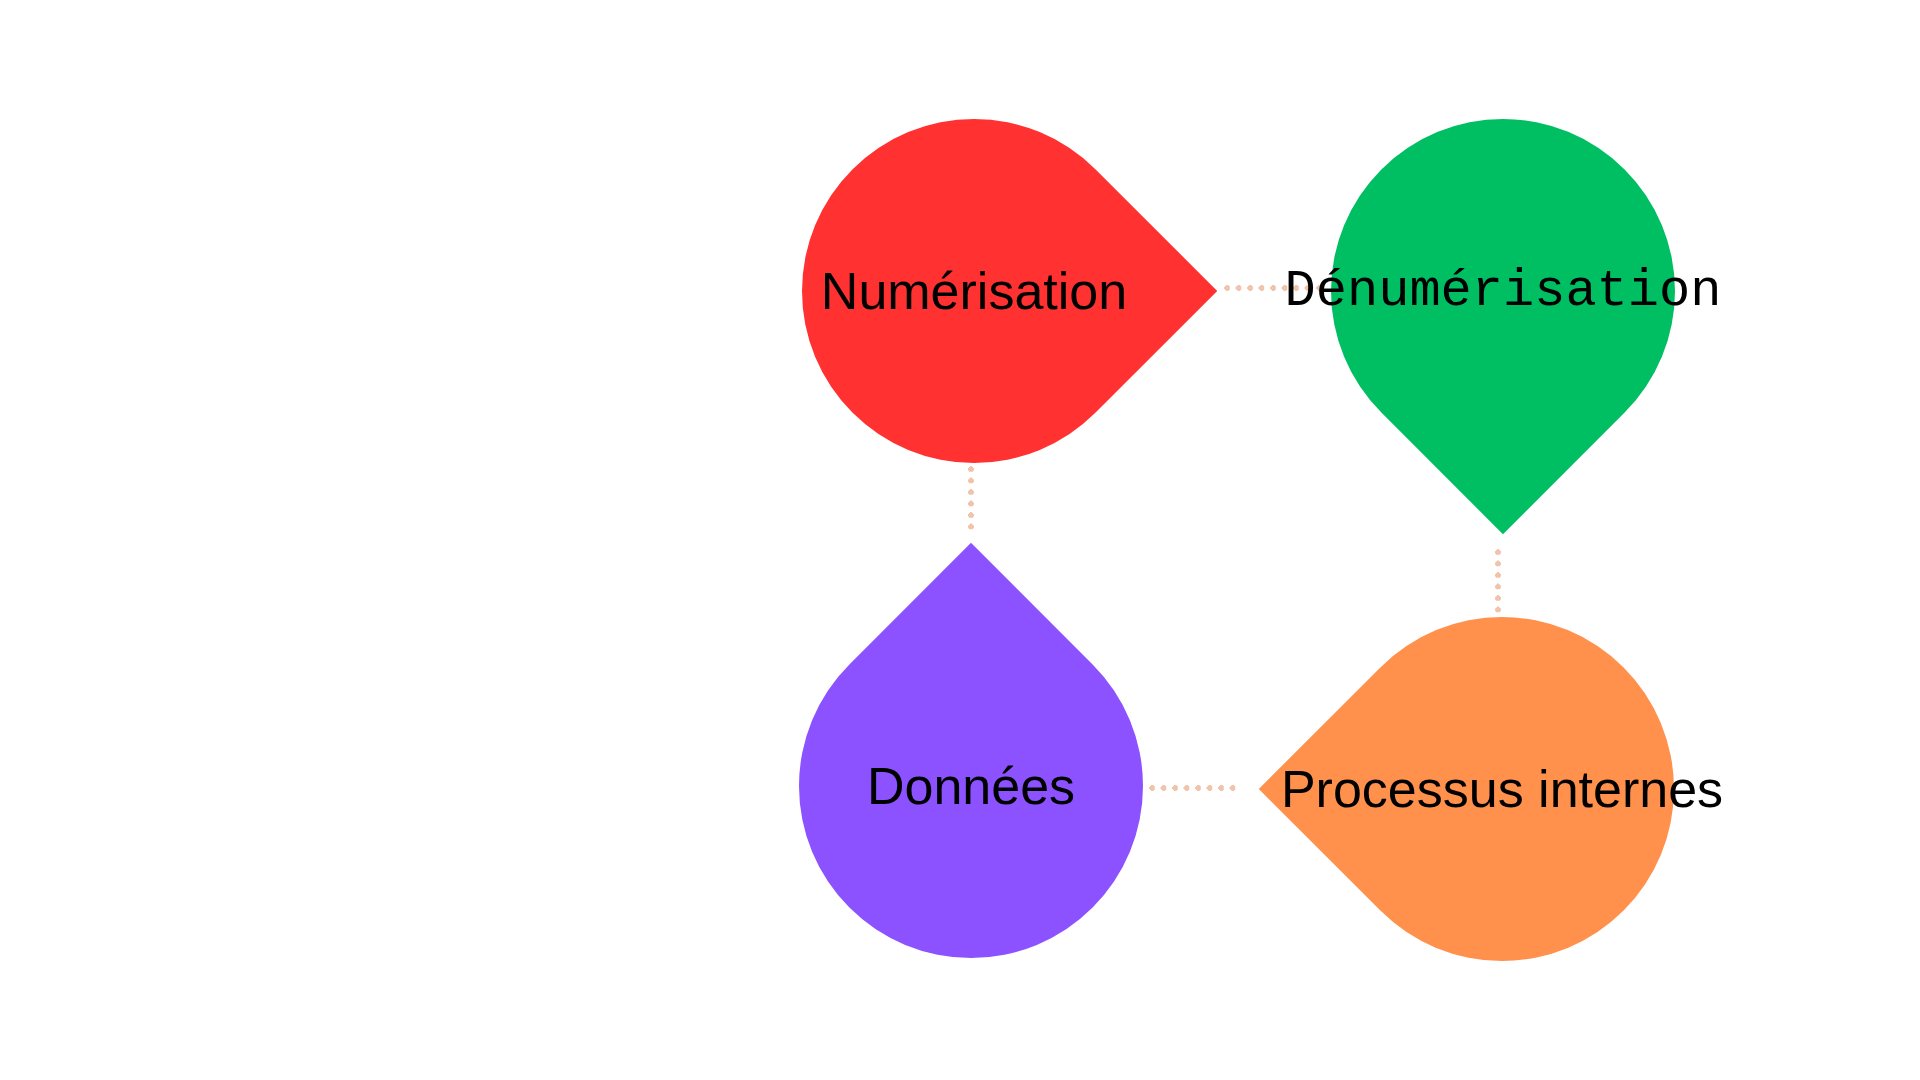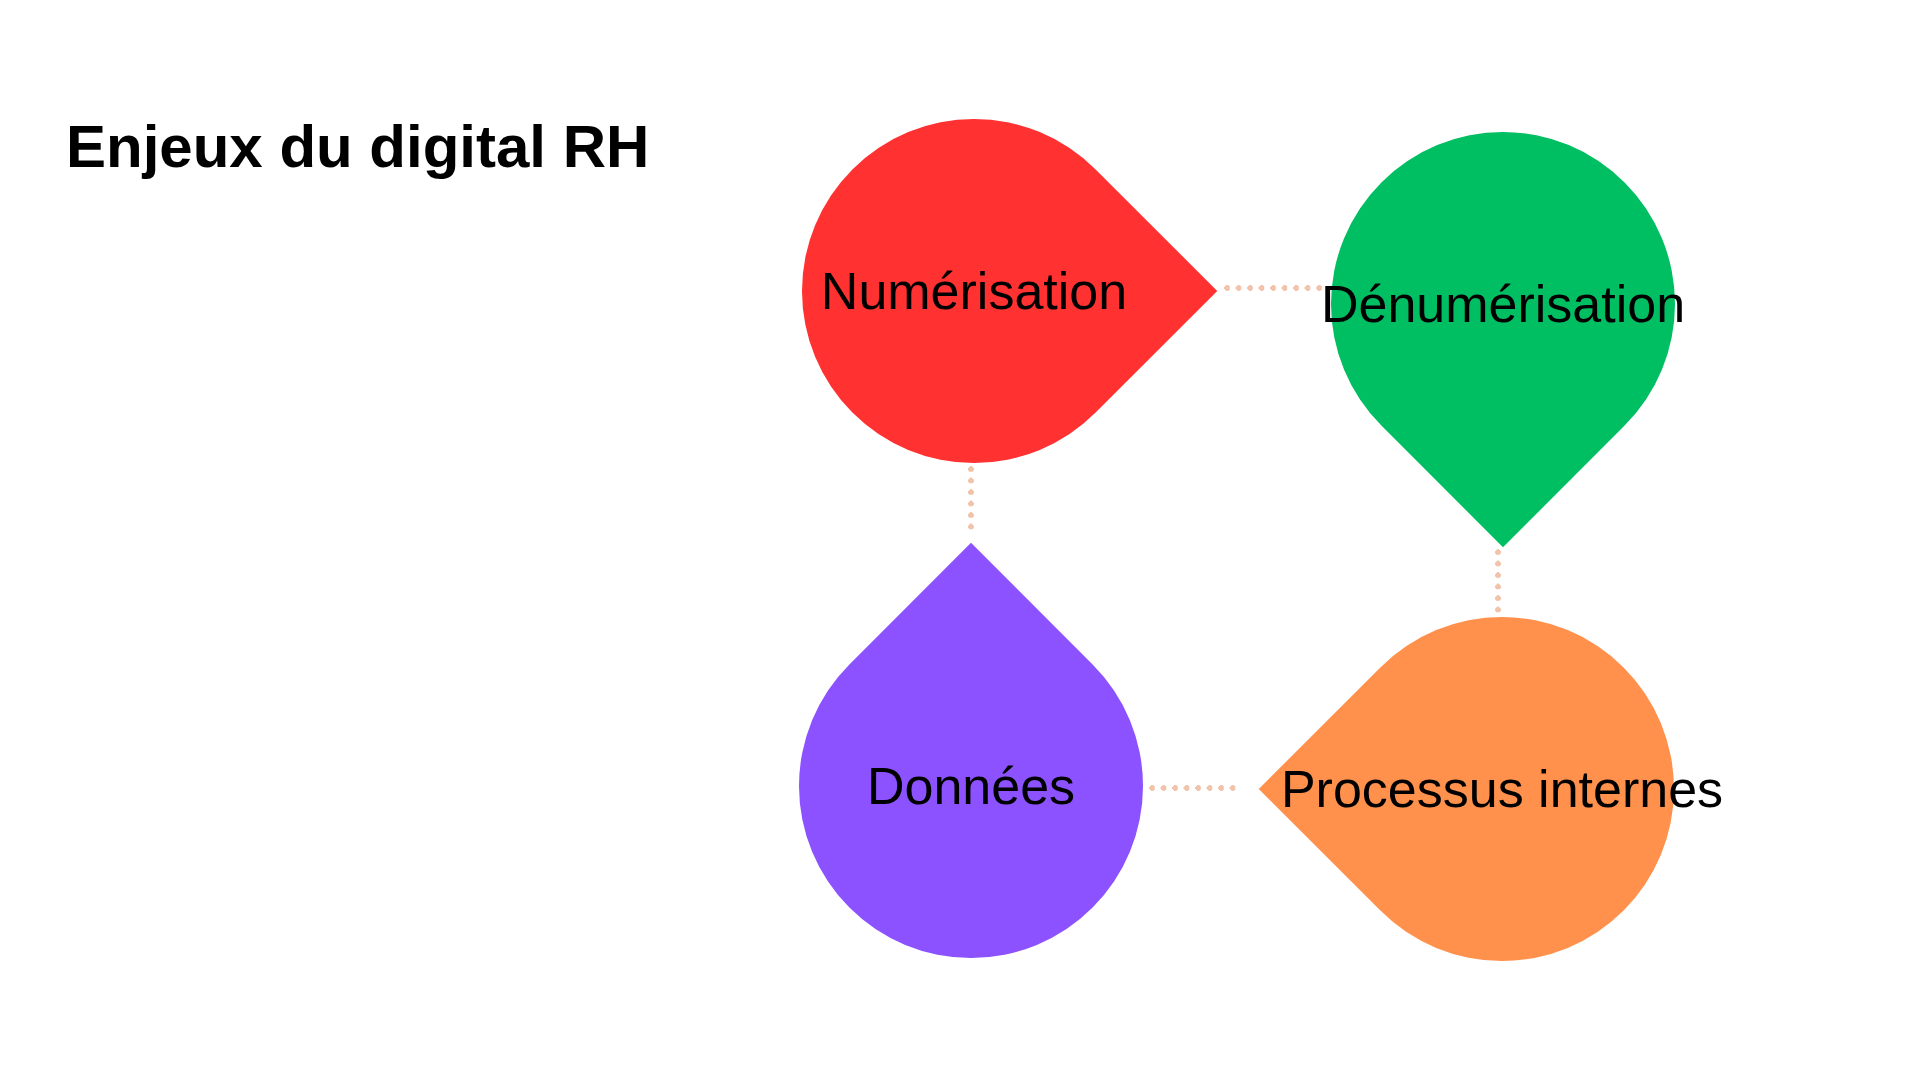--- a/index.html
+++ b/index.html
@@ -47,21 +47,21 @@
     inset: 0;
     display: flex;
     align-items: center;
     justify-content: center;
     font-size: 52px;
     color: #000000;
     white-space: nowrap;
   }
 
   .drop-numerisation   { left: 802px;  top: 119px; }
-  .drop-denumerisation { left: 1331px; top: 132px; }
+  .drop-denumerisation { left: 1331px; top: 119px; font-family: Liberation Mono, monospace; }
   .drop-donnees        { left: 799px;  top: 614px; }
   .drop-processus      { left: 1330px; top: 617px; }
 
   
   .dots-h {
     position: absolute;
     height: 6px;
     background-image: radial-gradient(circle 2.9px at 3px 3px, var(--dot-color) 97%, rgba(0,0,0,0) 100%);
     background-size: 11.5px 6px;
     background-repeat: repeat-x;
@@ -76,21 +76,20 @@
   .connector-red-green    { left: 1224px; top: 285px; width: 100px; }
   .connector-red-purple   { left: 968px;  top: 466px; height: 68px; }
   .connector-green-orange { left: 1495px; top: 549px; height: 68px; }
   .connector-purple-orange{ left: 1149px; top: 785px; width: 92px;  }
 </style>
 </head>
 <body>
 
 <div class="canvas" style="background-color: rgb(255, 255, 255);">
 
-  <h1 class="page-title">Enjeux du digital RH</h1>
 
   <div class="dots-h connector-red-green"></div>
   <div class="dots-v connector-red-purple"></div>
   <div class="dots-v connector-green-orange"></div>
   <div class="dots-h connector-purple-orange"></div>
 
   <div class="drop drop-numerisation tip-right">
     <div class="blob" style="background-color: rgb(255, 49, 49);"></div>
     <div class="node-label">Numérisation</div>
   </div>

